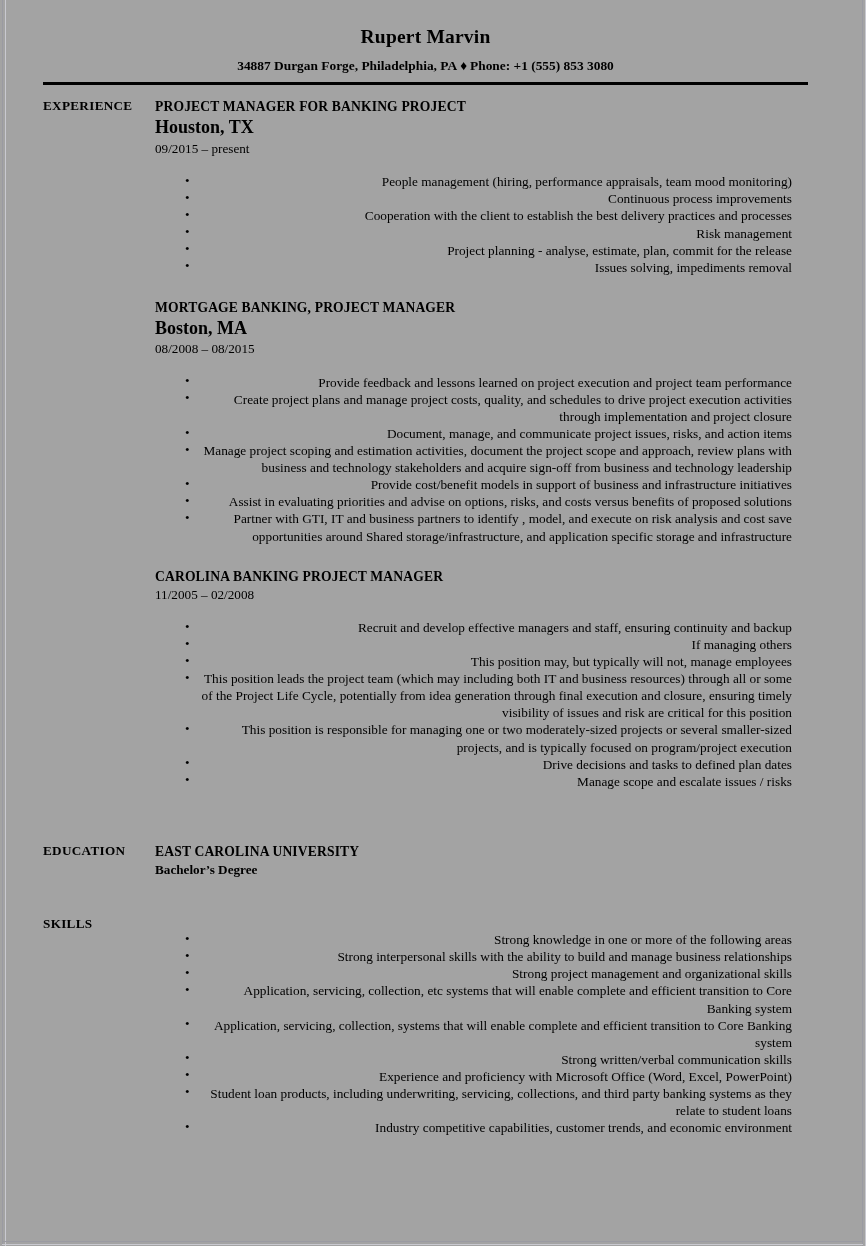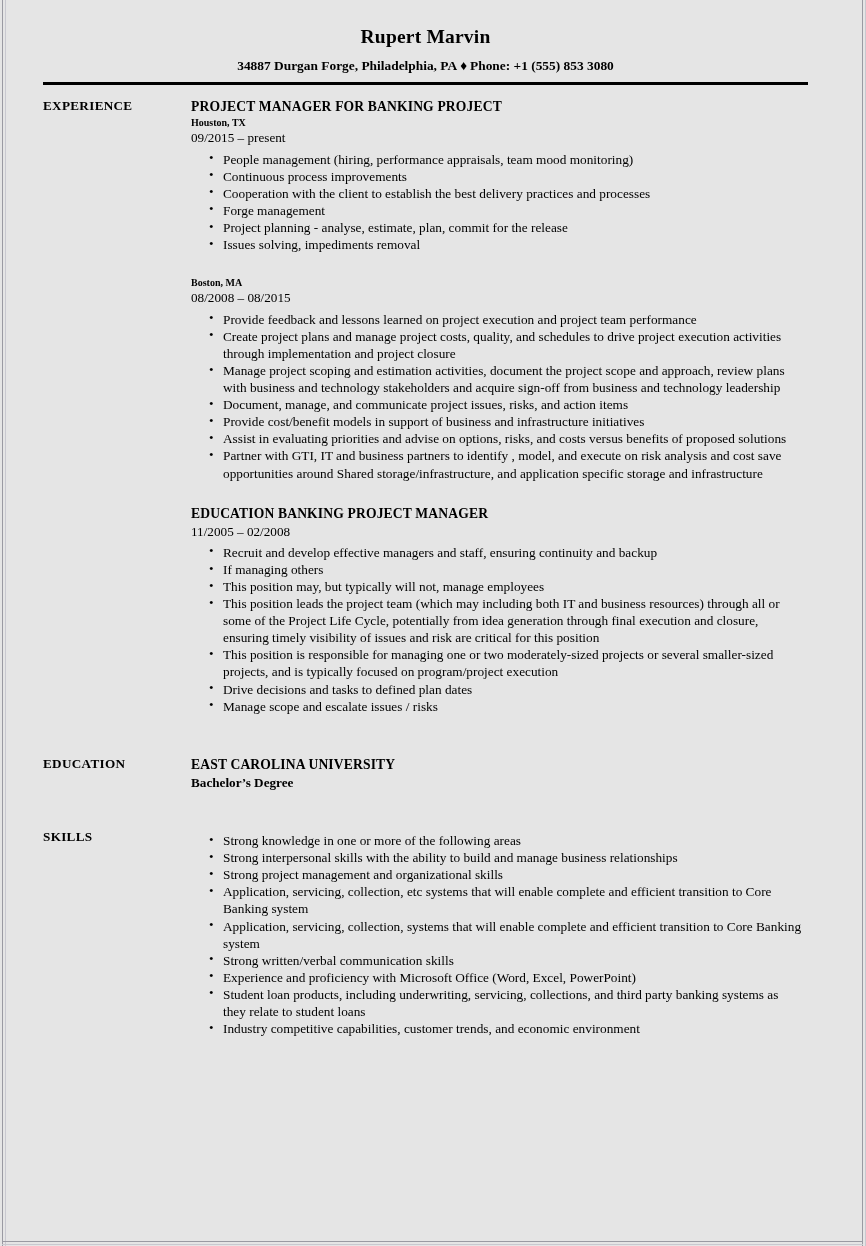--- a/index.html
+++ b/index.html
@@ -9,21 +9,21 @@
     background: #ffffff;
   }
   body {
     font-family: "Liberation Serif", "DejaVu Serif", serif;
     color: #000000;
   }
   .page {
     position: relative;
     width: 866px;
     height: 1246px;
-    background: #e5e5e5;
+    background: #a3a3a3;
     box-sizing: border-box;
     overflow: hidden;
   }
   
   .page-border-left {
     position: absolute;
     left: 2px; top: 0; bottom: 0;
     width: 1px;
     background: #9a9aa2;
   }
@@ -91,21 +91,20 @@
   .rule {
     margin-top: 8px;
     border-top: 3px solid #000000;
     width: 100%;
   }
 
   
   .section {
     display: flex;
     align-items: flex-start;
-    gap: 36px;
   }
   .section-label {
     width: 112px;
     flex: 0 0 112px;
     font-weight: bold;
     font-size: 13.2px;
     letter-spacing: 0.3px;
     line-height: 1.25;
   }
   .section-body {
@@ -114,32 +113,33 @@
   }
 
   .job-title {
     font-weight: bold;
     font-size: 13.6px;
     letter-spacing: 0.15px;
     line-height: 1.32;
   }
   .job-location {
     font-weight: bold;
-    font-size: 10px;
+    font-size: 18px;
     line-height: 1.32;
   }
   .job-dates {
     font-size: 13.2px;
     line-height: 1.32;
   }
 
   ul.bullets {
     list-style: none;
-    margin: 4px;
+    margin: 16px;
     padding: 0;
+    text-align: right;
   }
   ul.bullets > li {
     position: relative;
     padding-left: 28px;
     font-size: 13.3px;
     line-height: 1.285;
     margin: 0;
   }
   ul.bullets > li::before {
     content: "\2022";
@@ -191,42 +191,43 @@
       <div class="section-body">
 
         <div class="job-block">
           <div class="job-title">PROJECT MANAGER FOR BANKING PROJECT</div>
           <div class="job-location">Houston, TX</div>
           <div class="job-dates">09/2015 – present</div>
           <ul class="bullets">
             <li>People management (hiring, performance appraisals, team mood monitoring)</li>
             <li>Continuous process improvements</li>
             <li>Cooperation with the client to establish the best delivery practices and processes</li>
-            <li>Forge management</li>
+            <li>Risk management</li>
             <li>Project planning - analyse, estimate, plan, commit for the release</li>
             <li>Issues solving, impediments removal</li>
           </ul>
         </div>
 
         <div class="job-block">
+          <div class="job-title">MORTGAGE BANKING, PROJECT MANAGER</div>
           <div class="job-location">Boston, MA</div>
           <div class="job-dates">08/2008 – 08/2015</div>
           <ul class="bullets">
             <li>Provide feedback and lessons learned on project execution and project team performance</li>
             <li>Create project plans and manage project costs, quality, and schedules to drive project execution activities through implementation and project closure</li>
+            <li>Document, manage, and communicate project issues, risks, and action items</li>
             <li>Manage project scoping and estimation activities, document the project scope and approach, review plans with business and technology stakeholders and acquire sign-off from business and technology leadership</li>
-            <li>Document, manage, and communicate project issues, risks, and action items</li>
             <li>Provide cost/benefit models in support of business and infrastructure initiatives</li>
             <li>Assist in evaluating priorities and advise on options, risks, and costs versus benefits of proposed solutions</li>
             <li>Partner with GTI, IT and business partners to identify , model, and execute on risk analysis and cost save opportunities around Shared storage/infrastructure, and application specific storage and infrastructure</li>
           </ul>
         </div>
 
         <div class="job-block">
-          <div class="job-title">EDUCATION BANKING PROJECT MANAGER</div>
+          <div class="job-title">CAROLINA BANKING PROJECT MANAGER</div>
           <div class="job-dates">11/2005 – 02/2008</div>
           <ul class="bullets">
             <li>Recruit and develop effective managers and staff, ensuring continuity and backup</li>
             <li>If managing others</li>
             <li>This position may, but typically will not, manage employees</li>
             <li>This position leads the project team (which may including both IT and business resources) through all or some of the Project Life Cycle, potentially from idea generation through final execution and closure, ensuring timely visibility of issues and risk are critical for this position</li>
             <li>This position is responsible for managing one or two moderately-sized projects or several smaller-sized projects, and is typically focused on program/project execution</li>
             <li>Drive decisions and tasks to defined plan dates</li>
             <li>Manage scope and escalate issues / risks</li>
           </ul>

